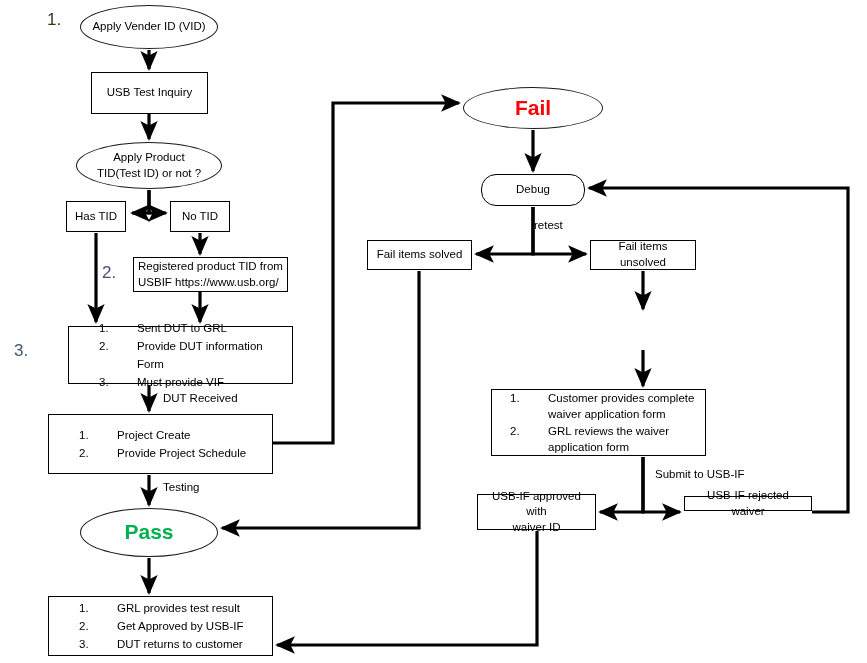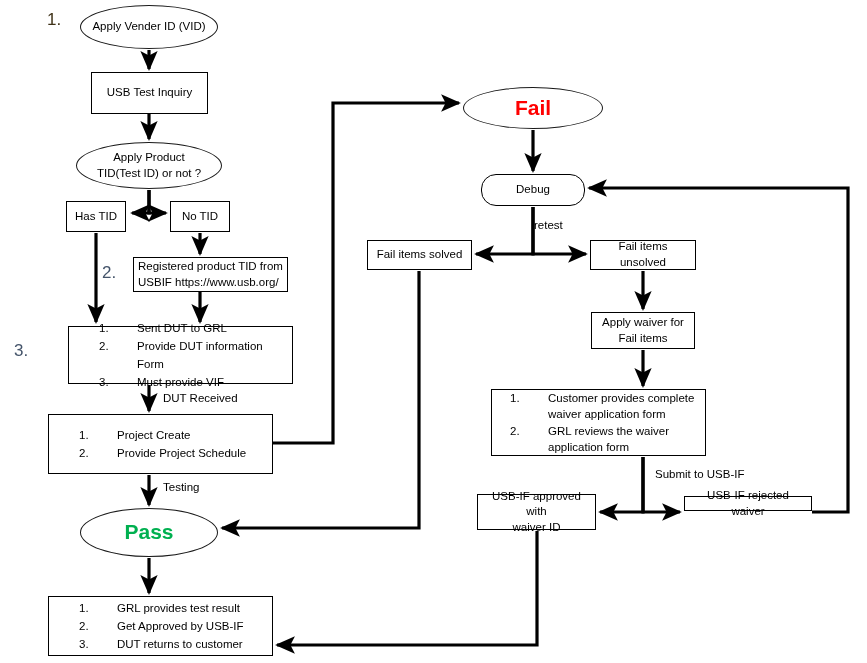--- a/index.html
+++ b/index.html
@@ -213,24 +213,20 @@
   </div>
 
   <div class="node rect" style="left:367px; top:240px; width:105px; height:30px;">
     <span class="label">Fail items solved</span>
   </div>
 
   <div class="node rect" style="left:590px; top:240px; width:106px; height:30px;">
     <span class="label">Fail items unsolved</span>
   </div>
 
-  <div class="node rect" style="left:591px; top:312px; width:104px; height:37px;">
-    <span class="label">Apply waiver for
-Fail items</span>
-  </div>
 
   <div class="node rect list" style="left:491px; top:389px; width:215px; height:67px;">
     <ol class="olist" style="padding-left:18px; line-height:1.42;">
       <li style="white-space:pre-line;">Customer provides complete
 waiver application form</li>
       <li style="white-space:pre-line;">GRL reviews the waiver
 application form</li>
     </ol>
   </div>
 

